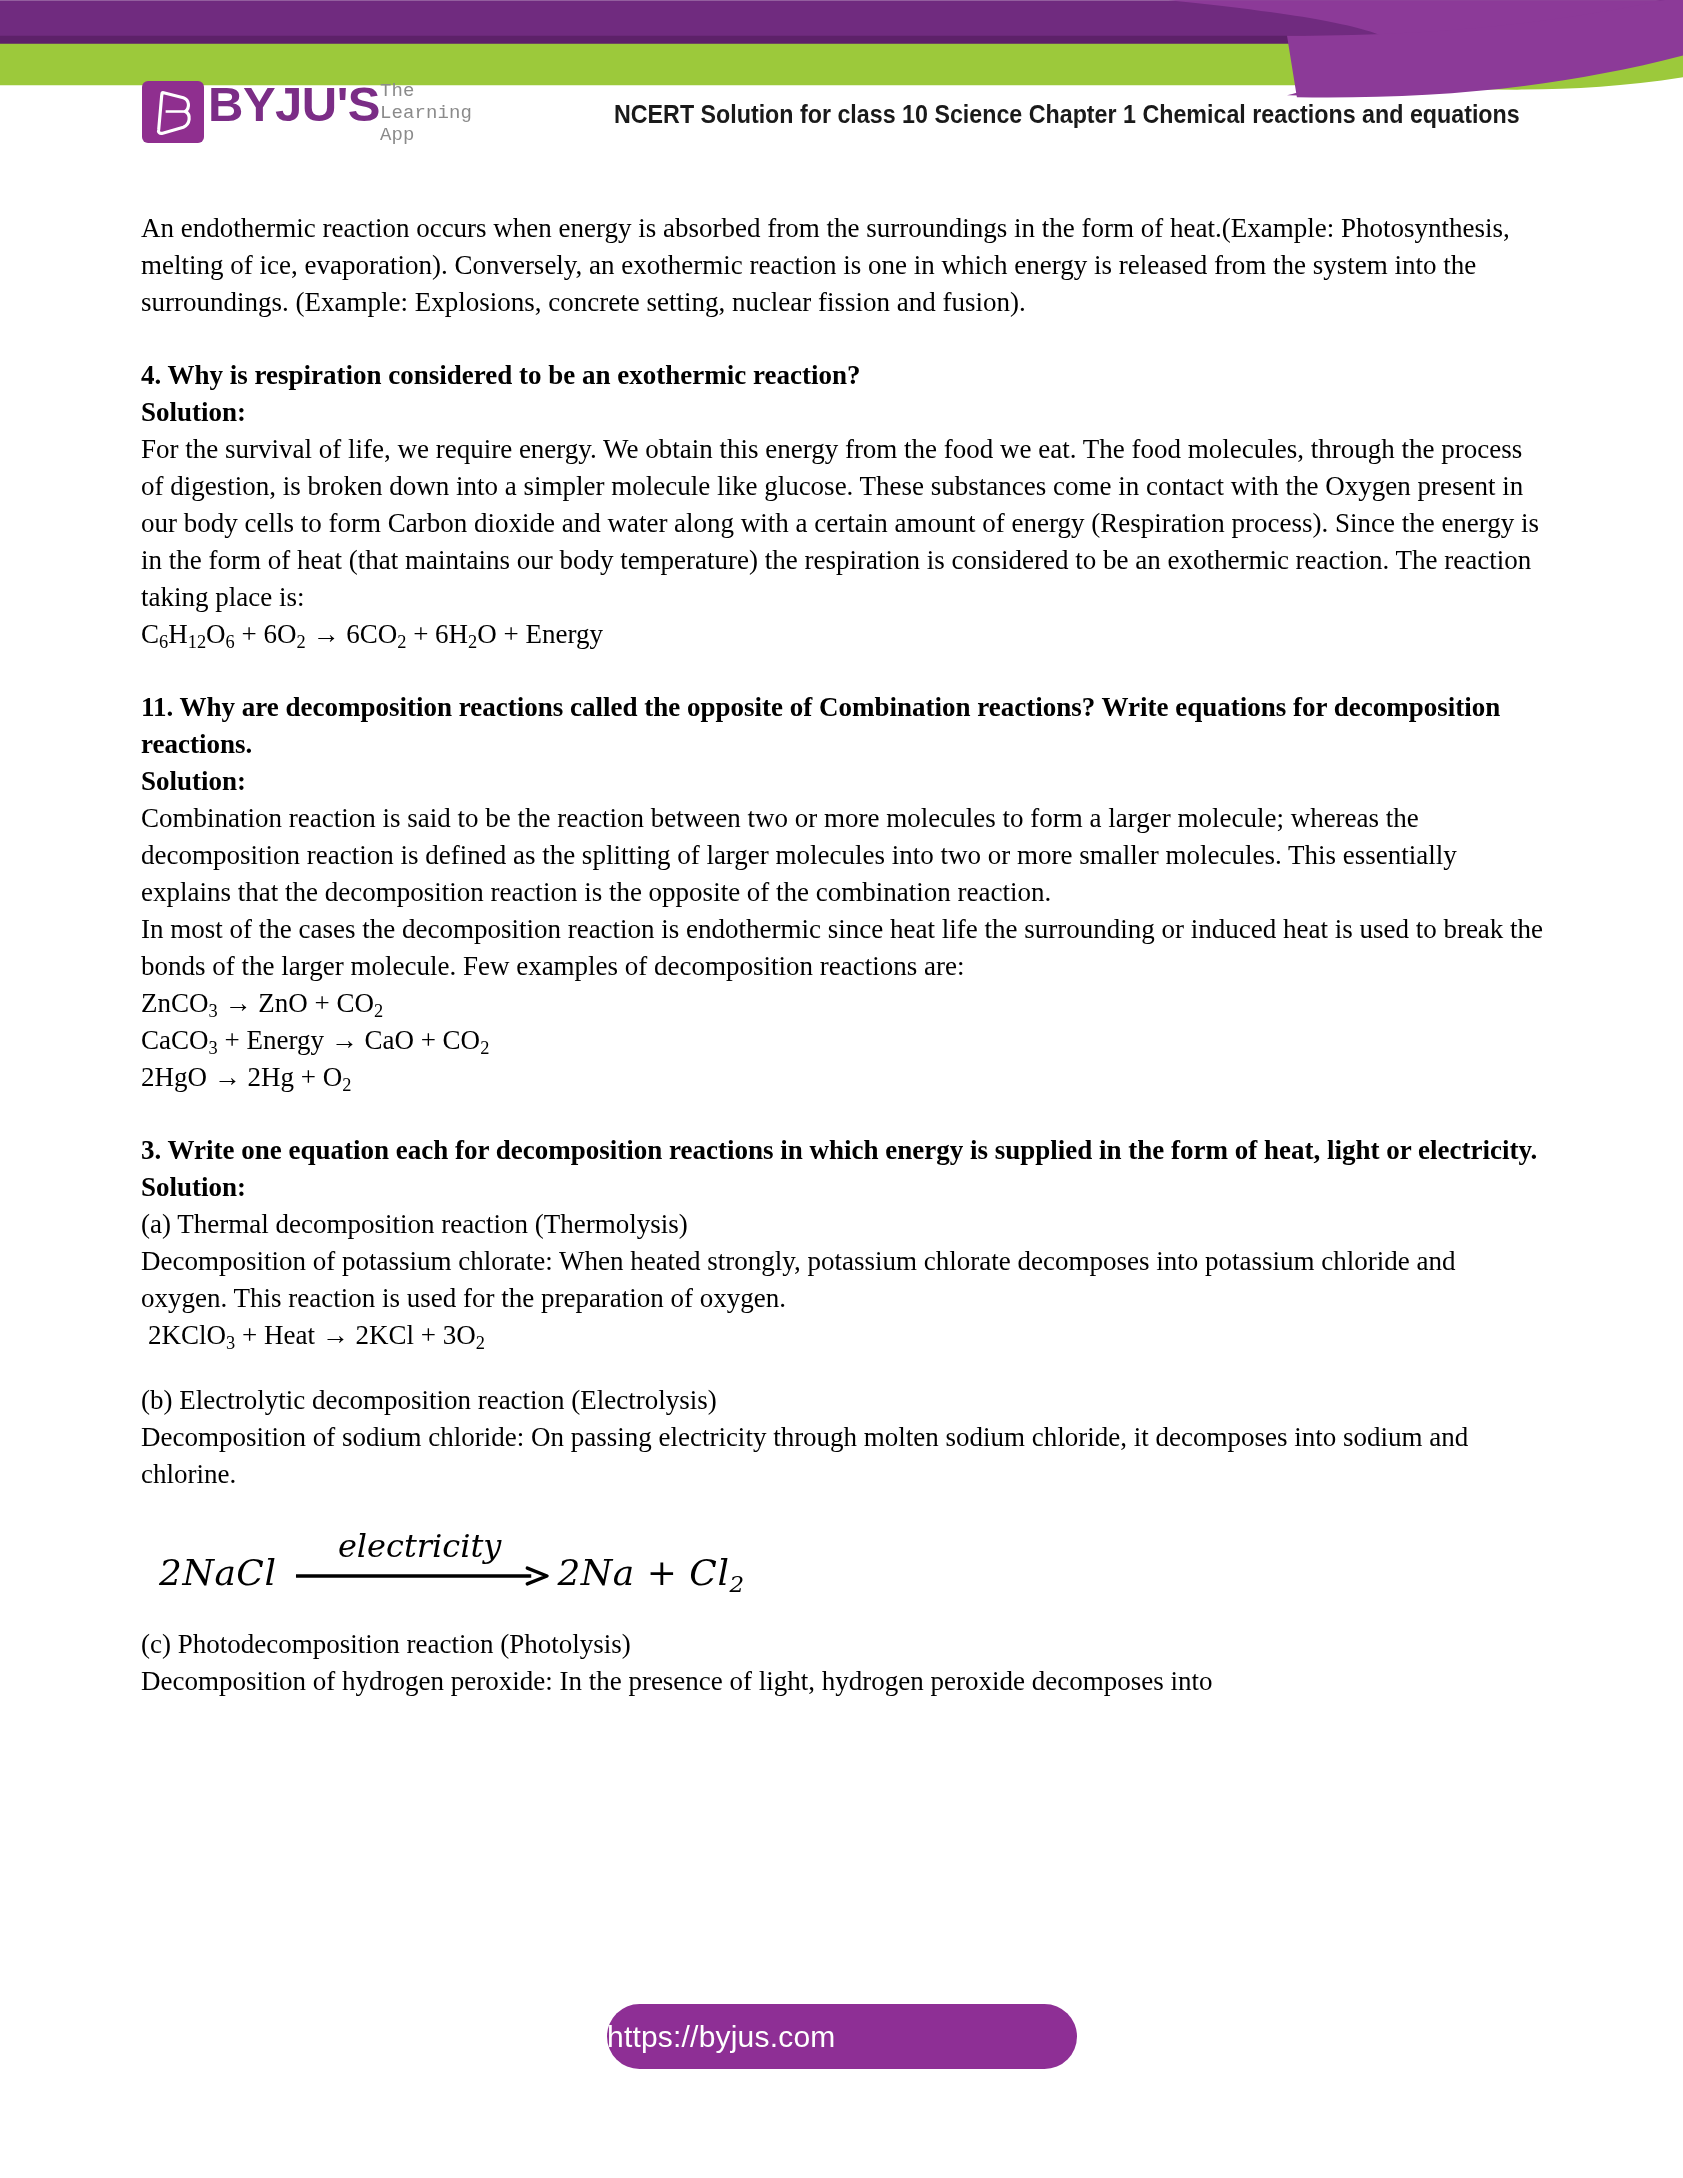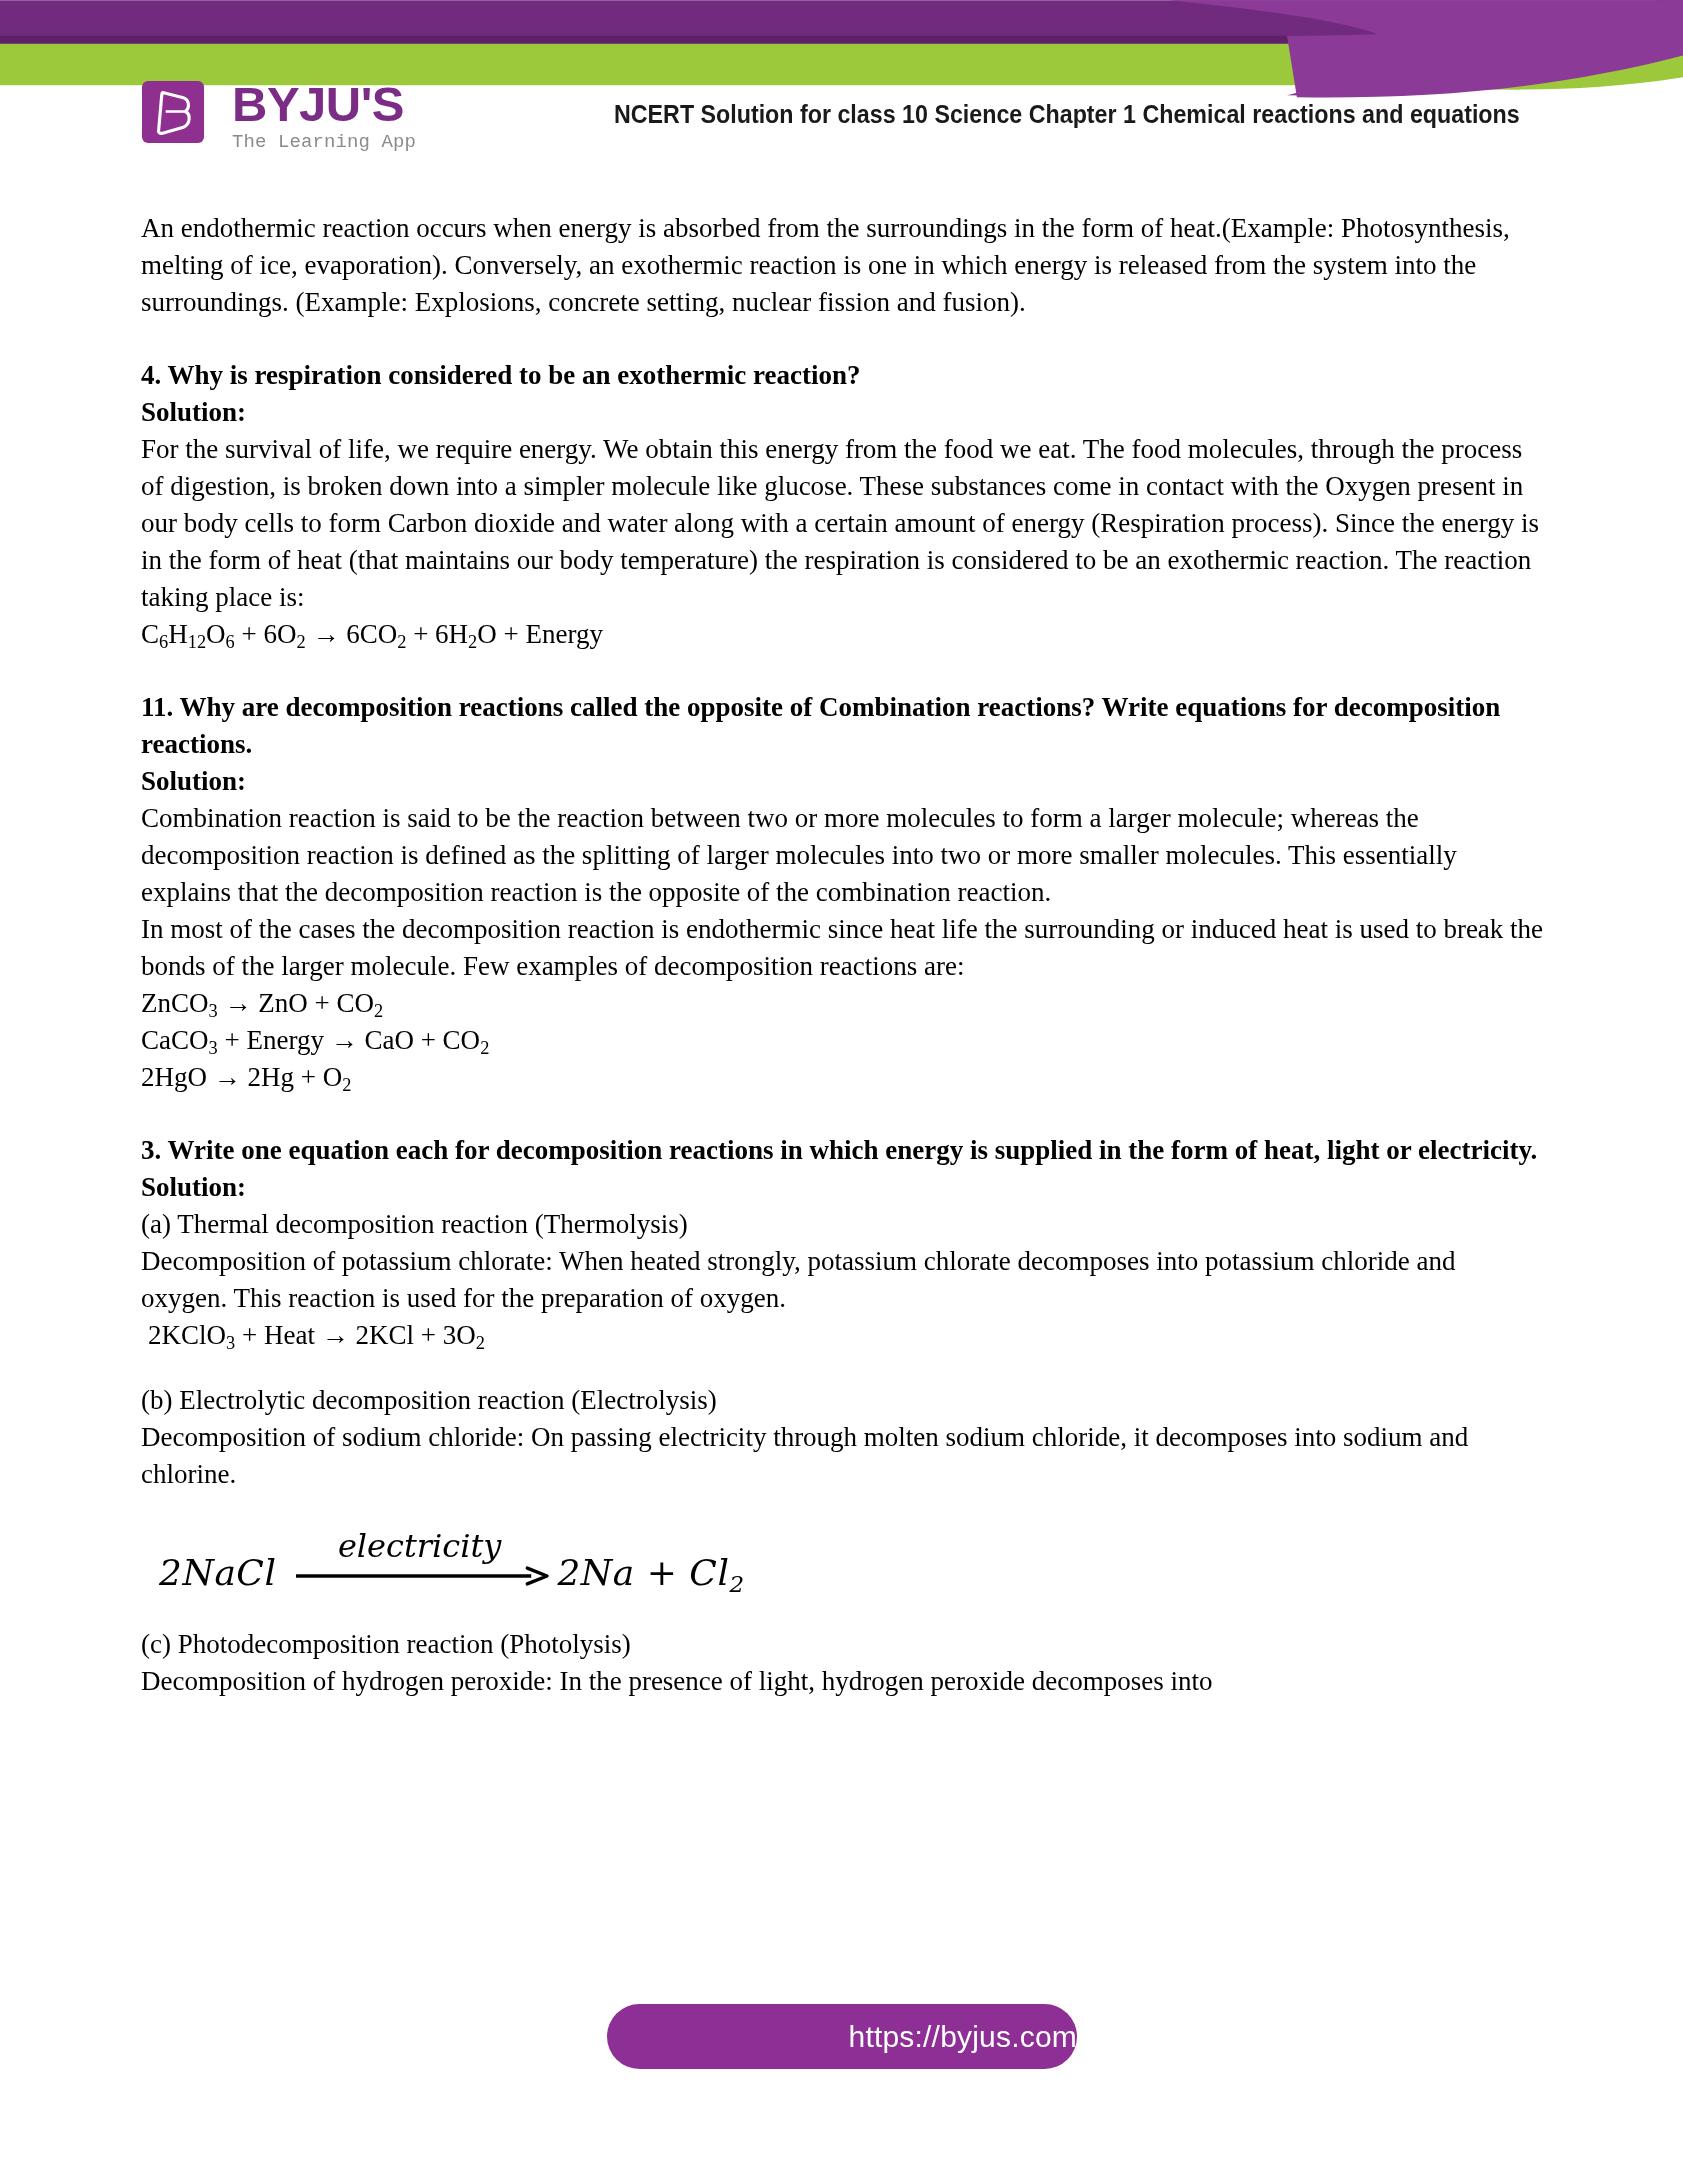--- a/index.html
+++ b/index.html
@@ -42,23 +42,23 @@
     width: 62px;
     height: 62px;
     background: #8f2f8f;
     border-radius: 6px;
     position: relative;
     flex: 0 0 auto;
     margin-top: 2px;
   }
   .logo-mark svg { position: absolute; top: 0; left: 0; }
   .logo-text-col {
-    margin-left: 28px;
-    display: flex;
-    flex-direction: column;
+    margin-left: 4px;
+    display: flex;
+    flex-direction: row;
   }
   .logo-word {
     font-family: "Liberation Sans", "DejaVu Sans", sans-serif;
     font-weight: bold;
     font-size: 49px;
     line-height: 51px;
     letter-spacing: -0.5px;
     color: #7b2d86;
   }
   .logo-tag {
@@ -173,21 +173,21 @@
   .footer-pill {
     position: absolute;
     top: 2004px;
     left: 607px;
     width: 470px;
     height: 65px;
     background: #8e2f95;
     border-radius: 33px;
     display: flex;
     align-items: center;
-    justify-content: flex-end;
+    justify-content: flex-start;
     font-family: "Liberation Sans", "DejaVu Sans", sans-serif;
     font-size: 30px;
     color: #ffffff;
     letter-spacing: 0.2px;
   }
 </style>
 </head>
 <body>
 
 <div class="header-deco">

